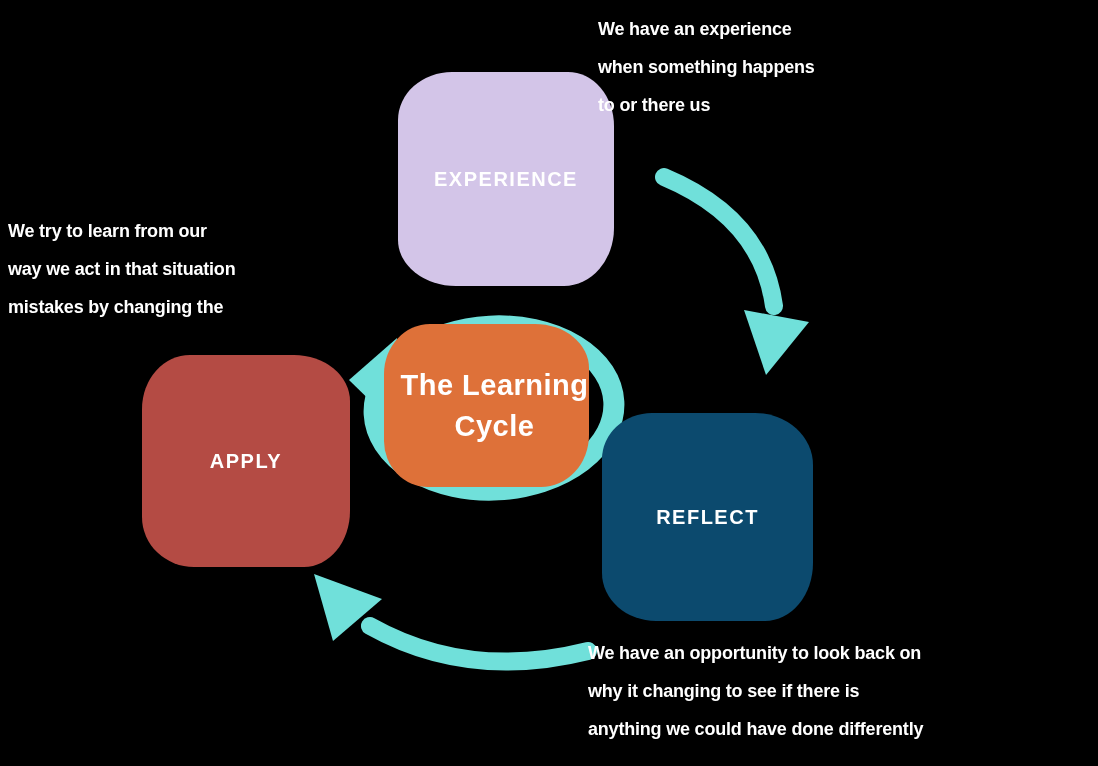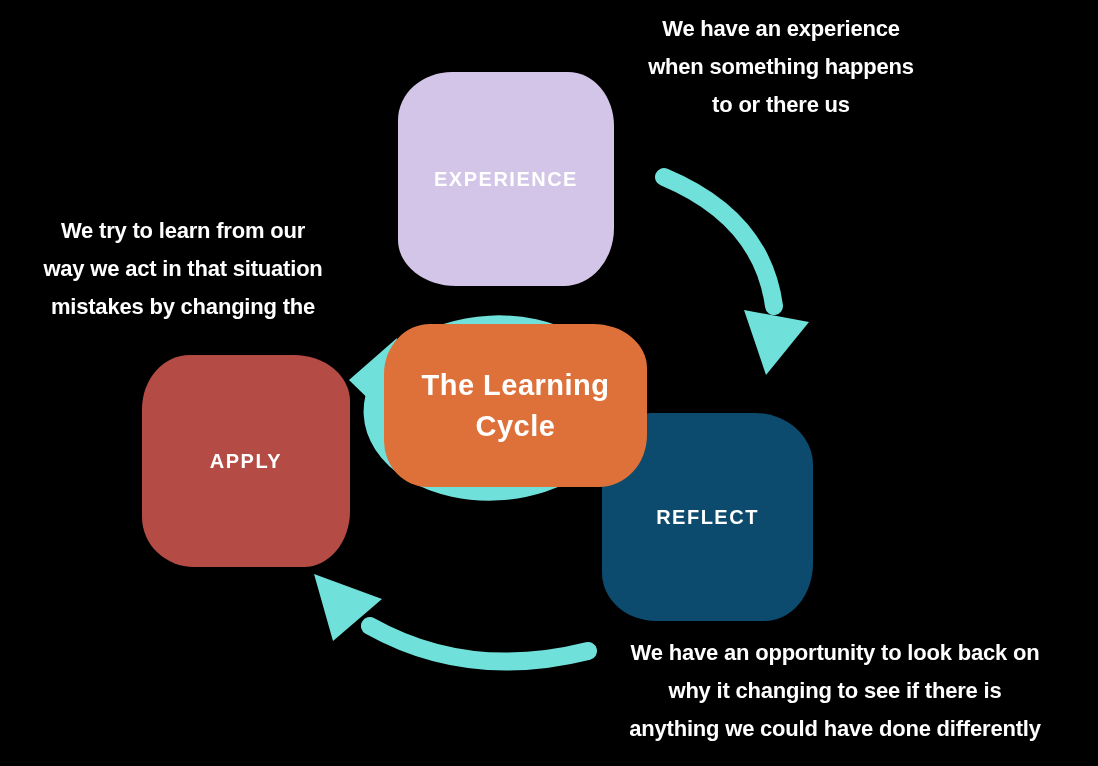--- a/index.html
+++ b/index.html
@@ -45,34 +45,34 @@
     left: 142px; top: 355px; width: 208px; height: 212px;
     background: #b44b44;
     border-radius: 48px 56px 46px 52px / 54px 46px 56px 50px;
   }
   .box-reflect {
     left: 602px; top: 413px; width: 211px; height: 208px;
     background: #0c4a6e;
     border-radius: 50px 58px 48px 54px / 46px 52px 58px 48px;
   }
   .box-center {
-    left: 384px; top: 324px; width: 263px; height: 163px;
+    left: 384px; top: 324px; width: 189px; height: 163px;
     background: #de7139;
     border-radius: 46px 54px 48px 44px / 50px 44px 52px 46px;
     flex-direction: column;
+    padding-left: 16px;
   }
   .center-line {
     font-size: 29px;
     line-height: 41px;
     letter-spacing: 0.5px;
   }
   .note {
     position: absolute;
-    text-align: center;
-    font-size: 22px;
+    font-size: 18px;
     line-height: 38px;
     letter-spacing: -0.2px;
     color: #ffffff;
   }
   .note-experience { left: 598px; top: 10px;  width: 366px; }
   .note-apply      { left: 8px;   top: 212px; width: 350px; }
   .note-reflect    { left: 588px; top: 634px; width: 494px; }
 </style>
 </head>
 <body>

